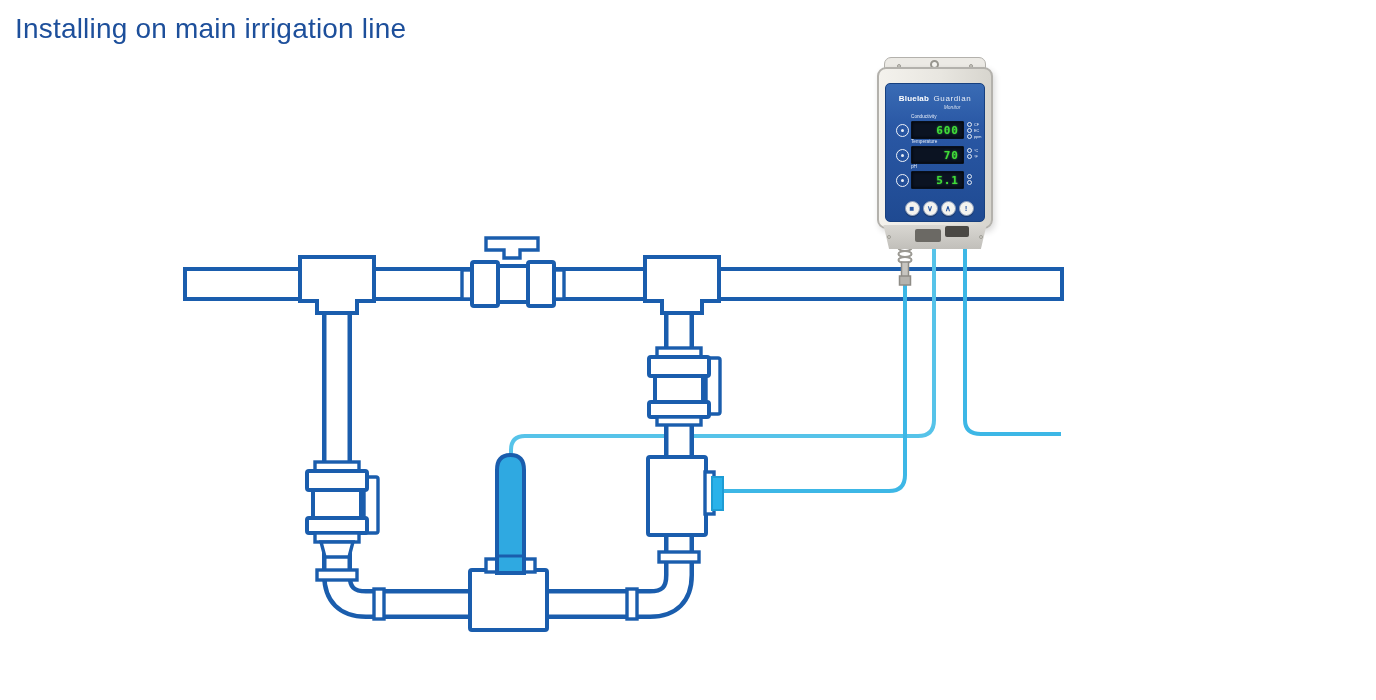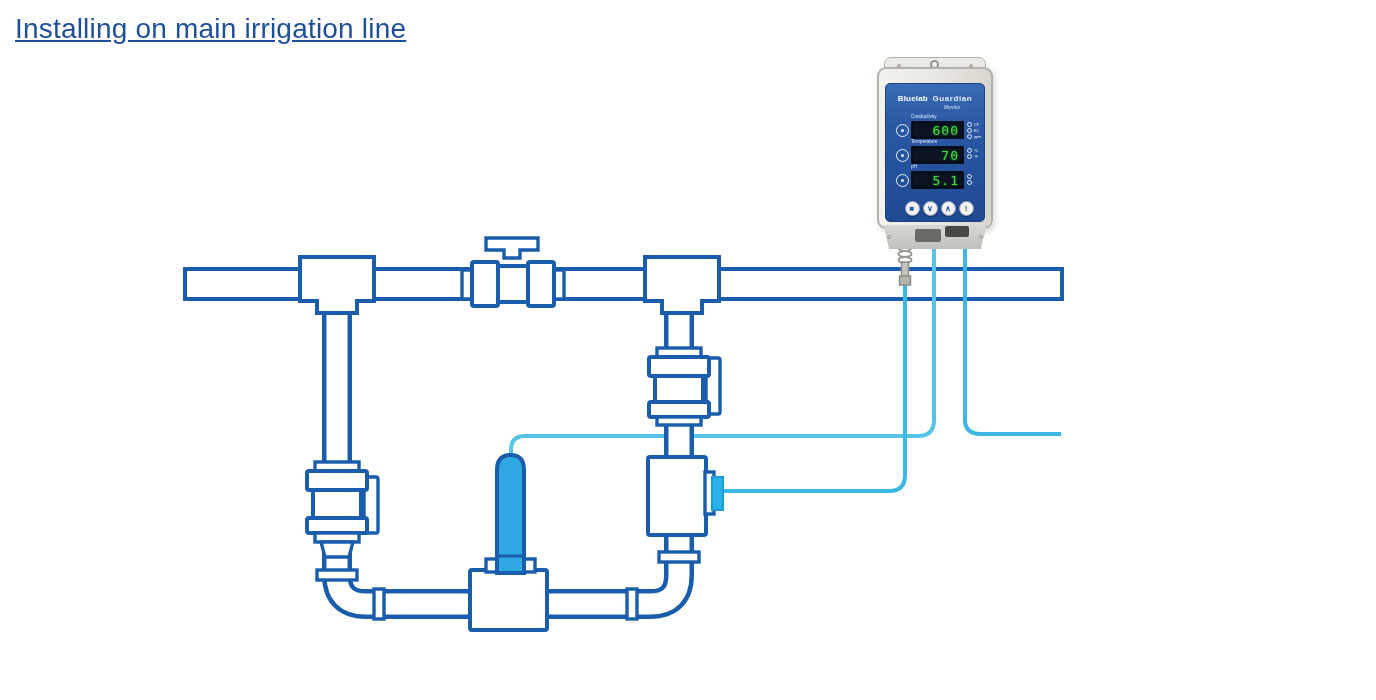--- a/index.html
+++ b/index.html
@@ -4,21 +4,21 @@
 <style>
   :root{
     --title-text:#1d4f9b; --pipe-outline:#1a5dad; --cable:#3db7e6; --tube:#56c3e9;
     --probe-fill:#2fa9e1; --connector-fill:#29b2ea; --connector-stroke:#1d9cd4;
     --panel-blue:#2a58a5; --display-bg:#0b1322; --digit-green:#3fdd38; --device-body:#e9e7e1;
   }
   html,body{margin:0;padding:0;}
   body{width:1376px;height:700px;background:#ffffff;position:relative;overflow:hidden;
        font-family:"Liberation Sans",sans-serif;}
   .page-title{position:absolute;left:15px;top:13px;font-size:28px;font-weight:400;
-       color:var(--title-text);letter-spacing:0.2px;z-index:3;text-decoration:underline;}
+       color:var(--title-text);letter-spacing:0.2px;z-index:3;}
   svg.diagram{position:absolute;left:0;top:0;z-index:1;}
   .pd{stroke:var(--pipe-outline);stroke-width:30;fill:none;}
   .pw{stroke:#ffffff;stroke-width:21;fill:none;}
   .fit{fill:#ffffff;stroke:var(--pipe-outline);stroke-width:4;}
   .fitthin{fill:#ffffff;stroke:var(--pipe-outline);stroke-width:3.4;}
   .cable{stroke:var(--cable);stroke-width:4;fill:none;}
   .tube{stroke:var(--tube);stroke-width:4;fill:none;}
 
   
   .device{position:absolute;left:877px;top:57px;width:116px;height:193px;z-index:2;}
@@ -31,30 +31,30 @@
        border-top:none;border-radius:0 0 3px 3px;background:#f6f5f1;}
   .screw{width:4px;height:4px;border-radius:50%;background:#cfcdc6;border:1px solid #9f9d96;}
   .dev-body{left:0;top:10px;width:116px;height:162px;border-radius:9px;
        background:linear-gradient(90deg,#f4f2ed,#e8e6e0 55%,#d7d5ce);
        border:2px solid #b3b1ac;box-shadow:2px 3px 6px rgba(0,0,0,0.15);}
   .dev-panel{left:8px;top:26px;width:100px;height:139px;border-radius:5px;
        background:linear-gradient(180deg,#3a6cb5,var(--panel-blue) 30%,#1f4a92);
        border:1px solid #17407f;}
   .logo-wrap{left:0;top:7px;width:100%;text-align:center;color:#fff;line-height:9px;}
   .logo-brand{font-size:8px;font-weight:bold;letter-spacing:0.2px;text-align:right;}
-  .logo-model{font-size:8px;font-weight:700;opacity:0.88;letter-spacing:0.6px;}
+  .logo-model{font-size:8px;font-weight:400;opacity:0.88;letter-spacing:0.6px;}
   .logo-variant{display:block;font-size:5px;font-style:italic;opacity:0.8;margin-top:0px;
        padding-left:34px;}
   .param-icon{width:13px;height:13px;border:1.2px solid rgba(255,255,255,0.92);border-radius:50%;
        left:10px;display:flex;align-items:center;justify-content:center;}
   .param-icon .dot{width:3px;height:3px;border-radius:50%;background:rgba(255,255,255,0.9);}
   .display{left:25px;width:53px;height:18px;background:var(--display-bg);
        border:1px solid #08101c;border-radius:1px;box-shadow:inset 0 0 3px #000;
        display:flex;align-items:center;justify-content:flex-end;}
-  .display .val{font-family:"DejaVu Sans Mono",monospace;font-weight:normal;font-size:13px;
+  .display .val{font-family:"DejaVu Sans Mono",monospace;font-weight:bold;font-size:11px;
        color:var(--digit-green);letter-spacing:1px;padding-right:4px;
        text-shadow:0 0 2px rgba(90,255,70,0.55);}
   .disp-label{font-size:6px;transform:scale(0.78);transform-origin:0 50%;color:#e6edf8;
        white-space:nowrap;left:25px;height:7px;line-height:7px;}
   .unit-row{left:81px;display:flex;align-items:center;gap:1.5px;height:6px;}
   .unit-dot{width:3px;height:3px;border:0.8px solid rgba(255,255,255,0.85);border-radius:50%;}
   .unit-txt{font-size:6px;transform:scale(0.63);transform-origin:0 50%;color:#eef2fa;
        white-space:nowrap;}
   .btn{width:15px;height:15px;border-radius:50%;background:#f4f3ef;border:1px solid #8fa0be;
        color:var(--panel-blue);font-size:8px;font-weight:bold;text-align:center;line-height:14px;

